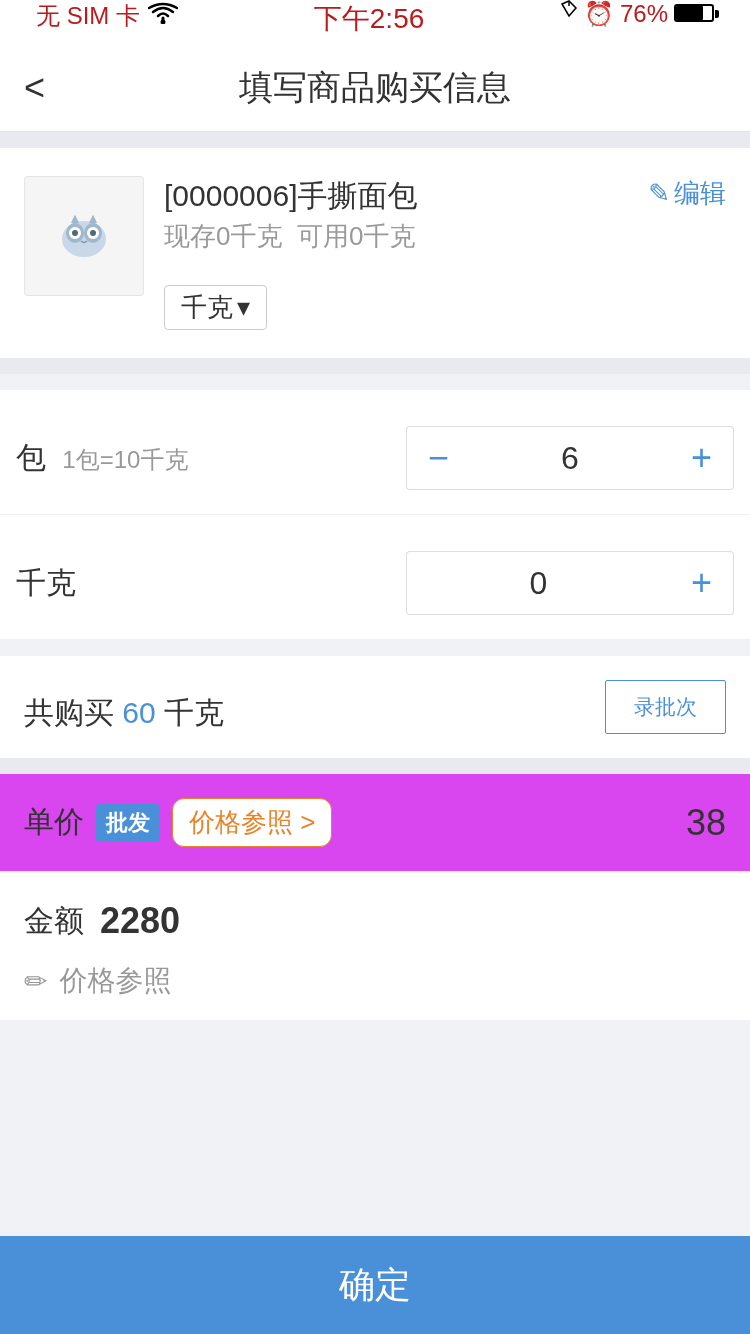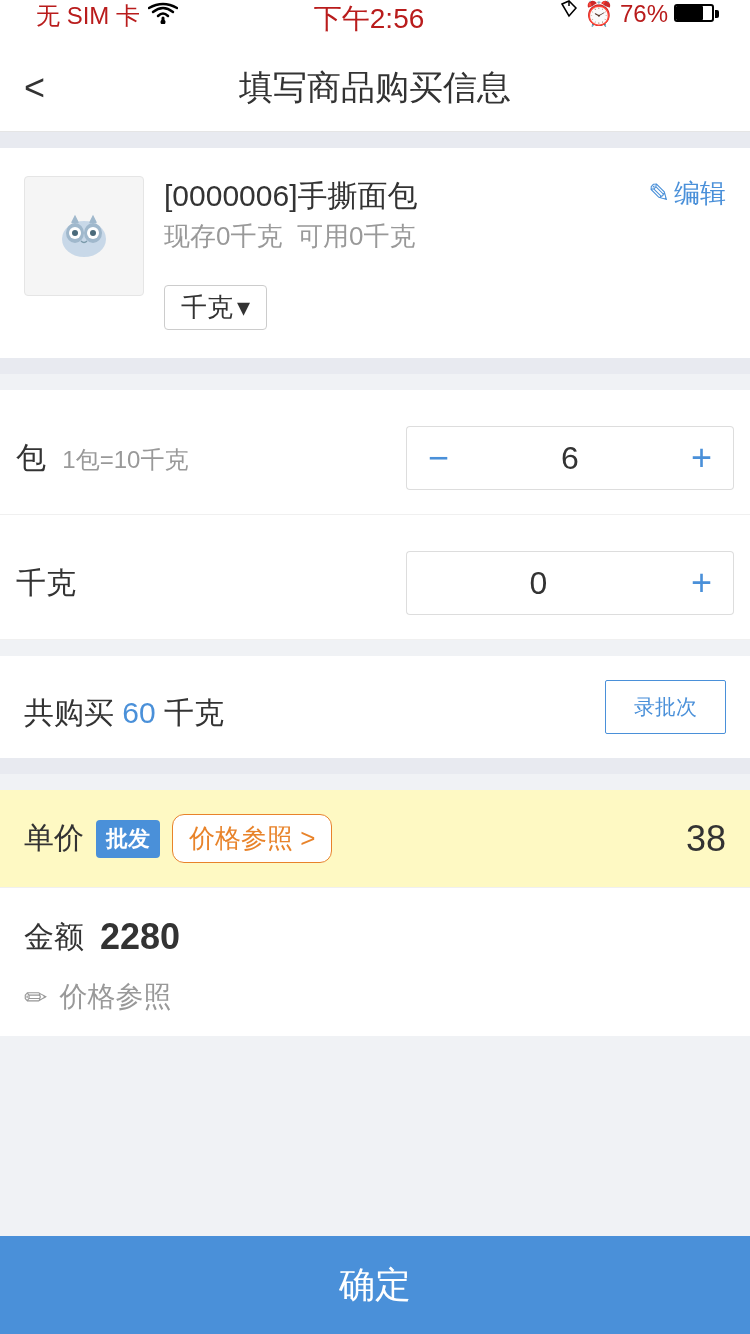--- a/index.html
+++ b/index.html
@@ -217,22 +217,21 @@
       color: #4a90d9;
       background: #fff;
       padding: 12px 28px;
       border-radius: 2px;
       font-size: 21px;
       cursor: pointer;
     }
 
     
     .price-section {
-      background: #fef9c3;
-      margin-top: 16px;
+      background: #d946ef;
       padding: 24px;
       display: flex;
       align-items: center;
       justify-content: space-between;
       border-bottom: 1px solid #f0f0f0;
     }
     .price-label-row {
       display: flex;
       align-items: center;
       gap: 12px;

